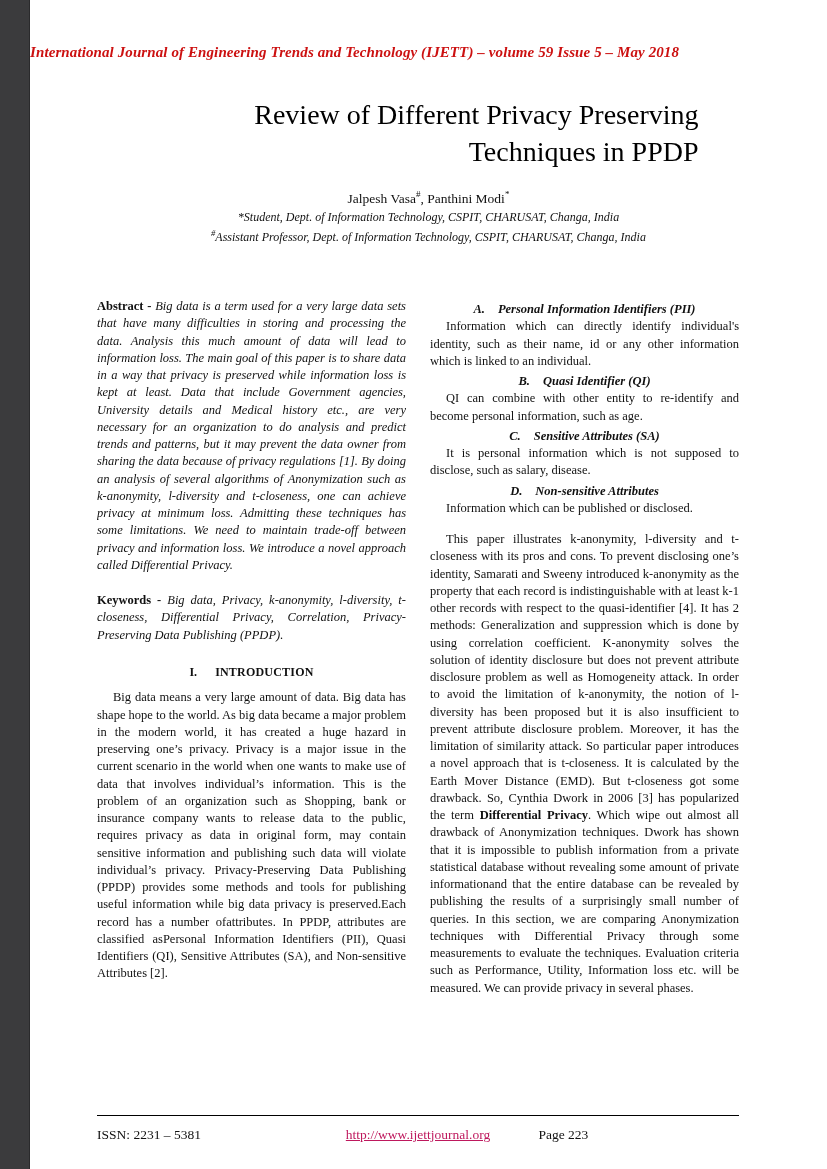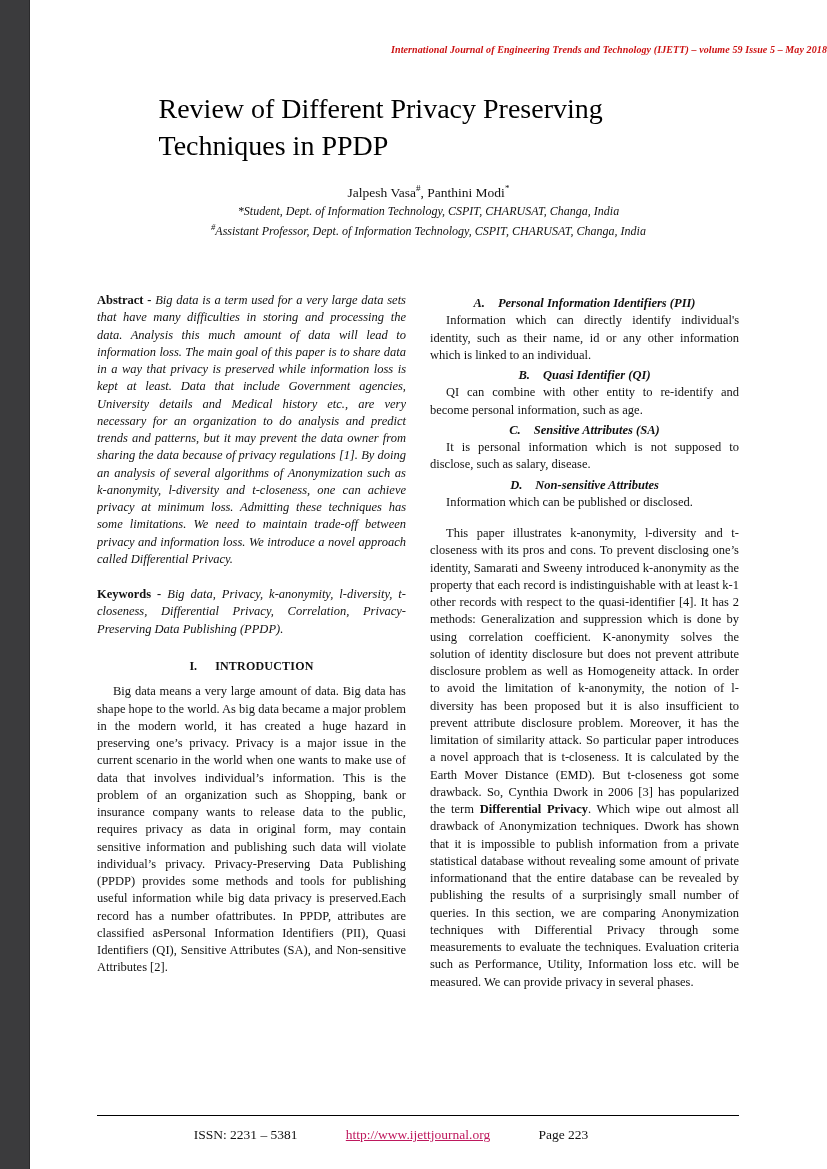--- a/index.html
+++ b/index.html
@@ -22,32 +22,31 @@
     border-right: 1px solid #2a2a2c;
   }
   .paper {
     position: absolute;
     left: 30px; top: 0;
     width: 797px; height: 100%;
     background: #ffffff;
     padding-top: 44px;
   }
   .journal-header {
-    text-align: right;
-    font-size: 10px;
+    text-align: left;
+    font-size: 15px;
     font-weight: bold;
     font-style: italic;
     color: #cc1111;
     letter-spacing: 0.1px;
-    padding-left: 23px;
   }
   .title {
     width: 540px;
     margin: 36px auto 0 auto;
-    text-align: left;
+    text-align: right;
     font-size: 28px;
     font-weight: normal;
     line-height: 1.32;
     color: #000000;
   }
   .authors {
     margin-top: 18px;
     text-align: center;
     font-size: 13.5px;
   }
@@ -99,21 +98,21 @@
     position: absolute;
     left: 67px;
     bottom: 26px;
     width: 642px;
     border-top: 1.5px solid #000;
     padding-top: 11px;
     display: flex;
     align-items: baseline;
     font-size: 13.5px;
   }
-  .footer .f-left  { flex: 1; text-align: right; }
+  .footer .f-left  { flex: 1; text-align: left; }
   .footer .f-mid   { flex: 1.2; text-align: center; }
   .footer .f-right { flex: 1; text-align: left; }
   .footer a, .footer .link {
     color: #be185d;
     text-decoration: underline;
     cursor: pointer;
   }
 </style>
 </head>
 <body>

